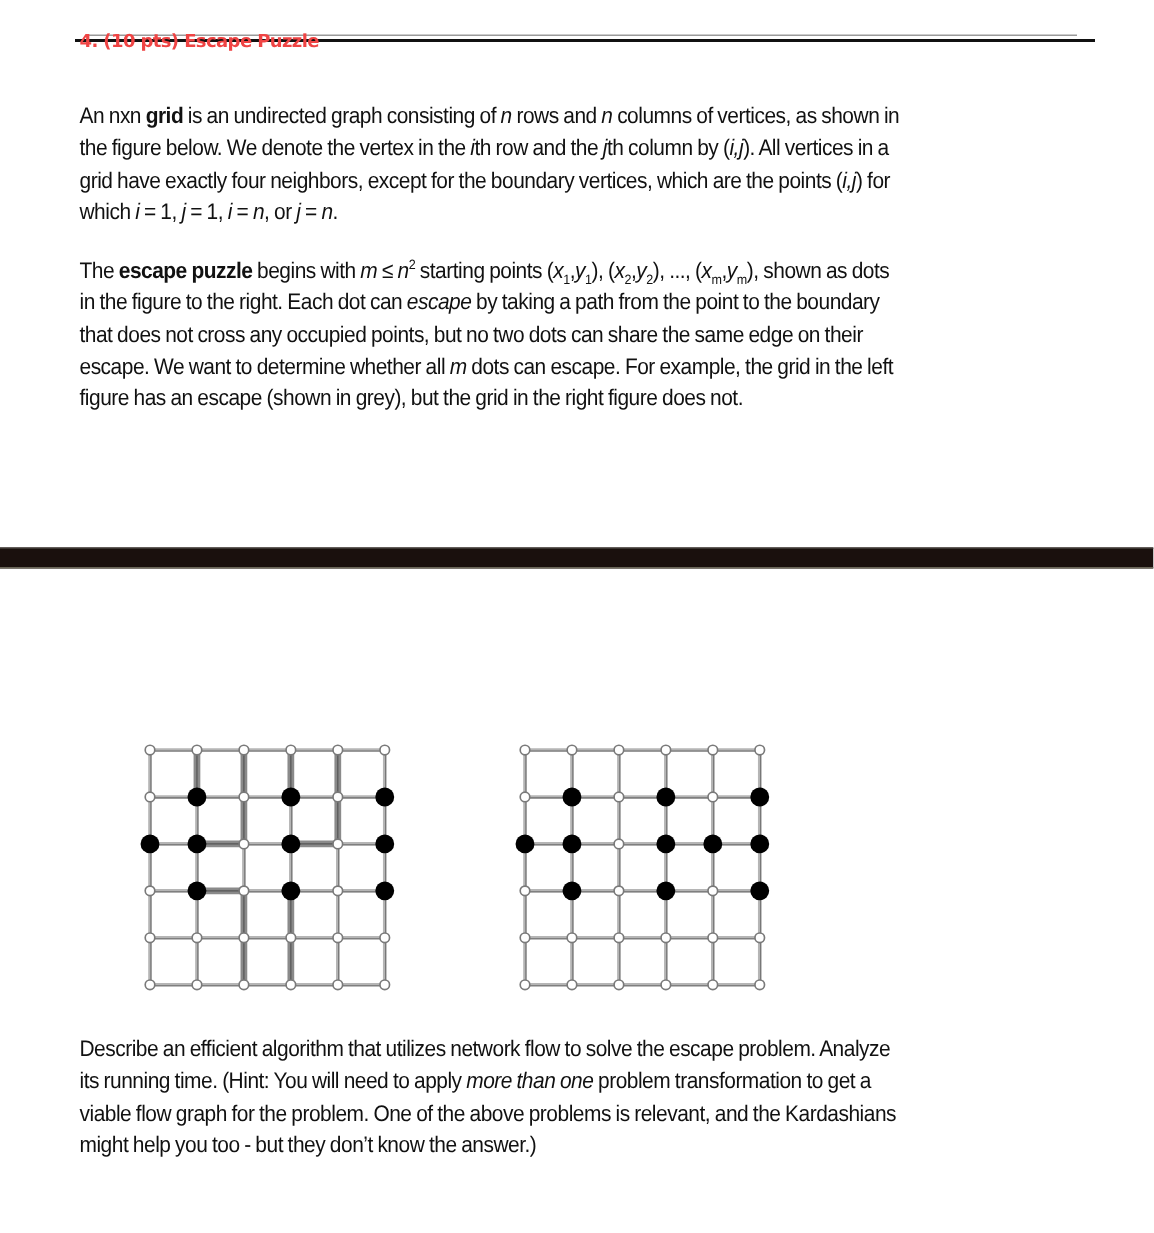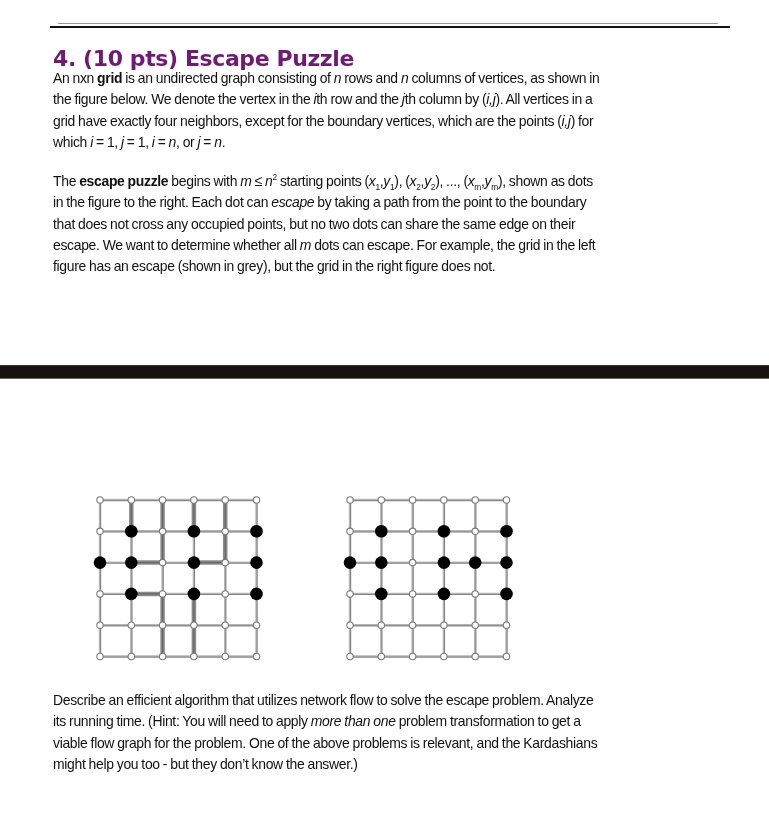--- a/index.html
+++ b/index.html
@@ -1,21 +1,21 @@
 <!DOCTYPE html>
 <html><head>
   <meta charset="utf-8">
   <style>
     html, body { margin: 0; padding: 0; background: #ffffff; }
     body { width: 769px; height: 822px; position: relative; overflow: hidden;
            font-family: "Liberation Sans", sans-serif; color: #111; }
     .rule-grey { position: absolute; left: 58px; top: 23px; width: 660px; height: 1px; background: #9a9a9a; }
     .rule-black { position: absolute; left: 50px; top: 26px; width: 680px; height: 2px; background: #111; }
-    .title { position: absolute; left: 53px; top: 46px; font-family: "DejaVu Sans", sans-serif;
-             font-weight: bold; font-size: 22px; letter-spacing: -0.4px; color: #701a75; white-space: nowrap; }
+    .title { position: absolute; left: 53px; top: 20px; font-family: "DejaVu Sans", sans-serif;
+             font-weight: bold; font-size: 12px; letter-spacing: -0.4px; color: #ef4444; white-space: nowrap; }
     .para { position: absolute; left: 53px; width: 700px; font-size: 15px; line-height: 21.3px;
             letter-spacing: -0.35px; word-spacing: -0.5px; transform-origin: 0 0; transform: scaleX(0.93); white-space: nowrap; }
     .para .line { display: block; }
     .p1 { top: 67px; }
     .p2 { top: 170px; }
     .p3 { top: 689px; }
     b { font-weight: bold; }
     i { font-style: italic; }
     sub, sup { font-size: 9px; line-height: 0; }
     .band { position: absolute; left: 0; top: 365px; width: 769px; height: 12px; background: #1a100d;

